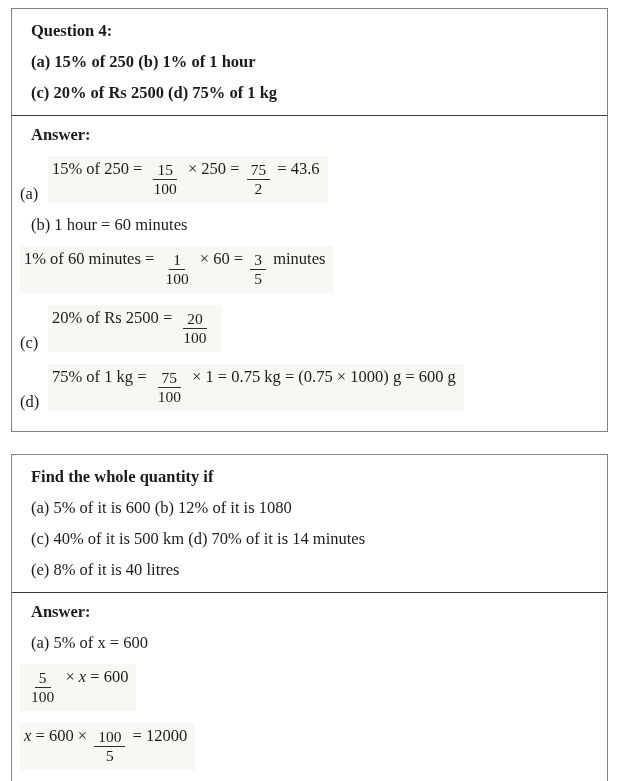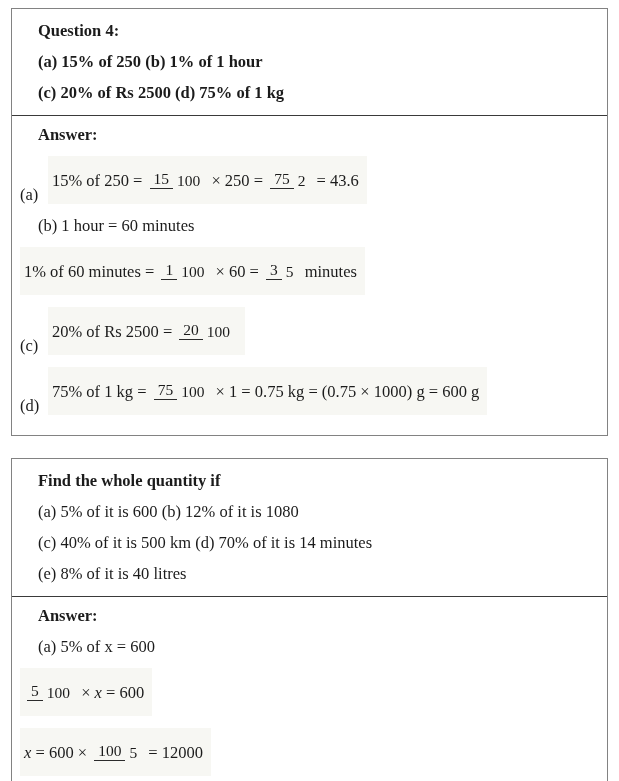--- a/index.html
+++ b/index.html
@@ -20,54 +20,54 @@
   }
   .page { padding: 8px 11px 0; }
   .card {
     border: 1.5px solid var(--border);
     background: #ffffff;
   }
   .card + .card { margin-top: 22px; }
   .qsec { padding: 12px 14px 1px 8px; }
   .asec { padding: 9px 14px 8px 8px; }
   p.line {
-    margin: 0 18px 12px;
+    margin: 0 11px 12px;
     font-size: 16.5px;
     line-height: 19px;
   }
   .bold { font-weight: bold; }
   .divider { border-top: 1.2px solid var(--divider); height: 0; }
   .eqrow {
     display: flex;
     align-items: flex-end;
     margin: 2px 0 12px;
   }
   .eqrow .lbl {
     flex: none;
     width: 28px;
     font-size: 16.5px;
     line-height: 19px;
   }
   .eq {
     display: inline-flex;
-    align-items: center;
+    align-items: flex-start;
     background: var(--eq_bg);
     padding: 3px 8px 3px 4px;
     font-size: 16.5px;
     line-height: 19px;
   }
   .eq .txt { white-space: pre; }
   .eq .it { white-space: pre; font-style: italic; }
   .frac {
     display: inline-flex;
-    flex-direction: row;
+    flex-direction: column;
     align-items: center;
     font-size: 15.5px;
     line-height: 16px;
-    margin: 12px 3px;
+    margin: 3px 3px;
   }
   .frac .num { padding: 0 4px 1px; border-bottom: 1.1px solid #2b2b2b; }
   .frac .den { padding: 1px 4px 0; }
 </style>
 </head>
 <body>
 
 <div class="page">
 
   <section class="card">

